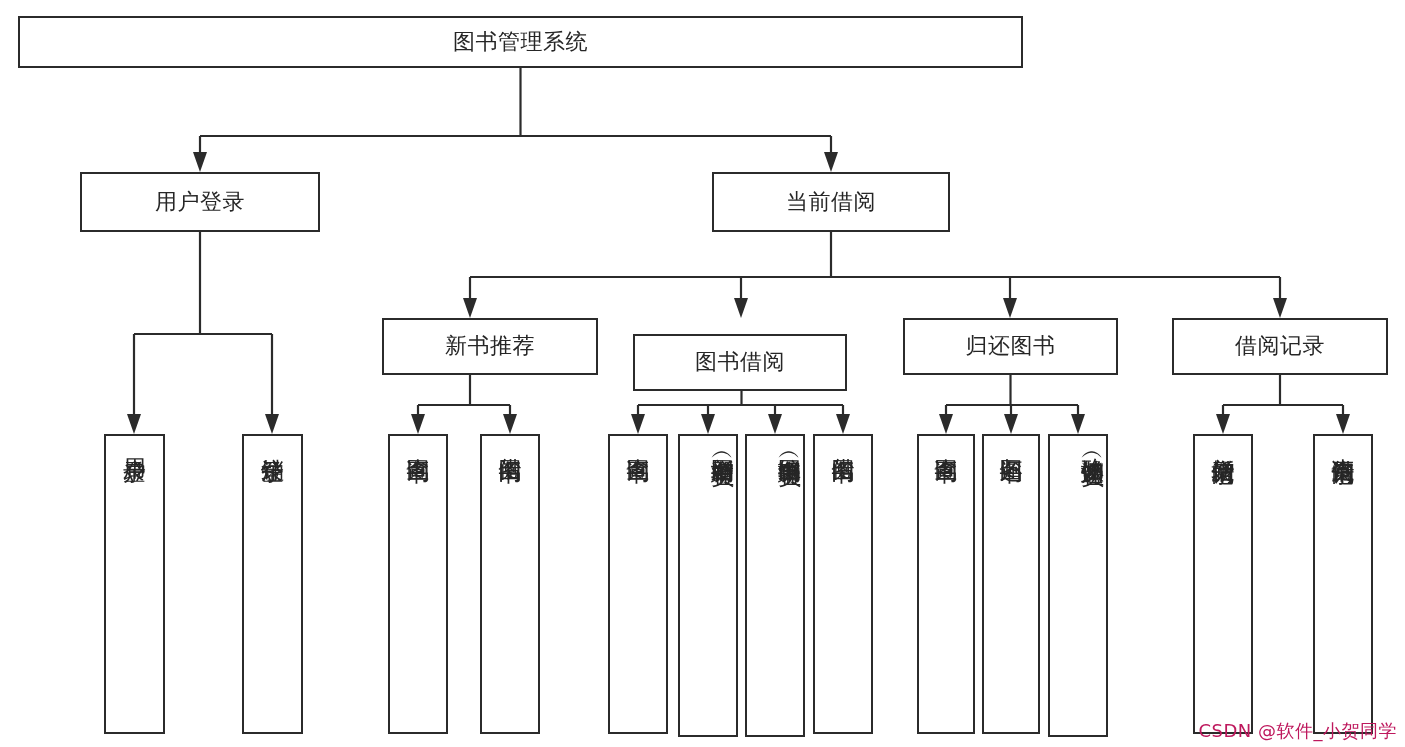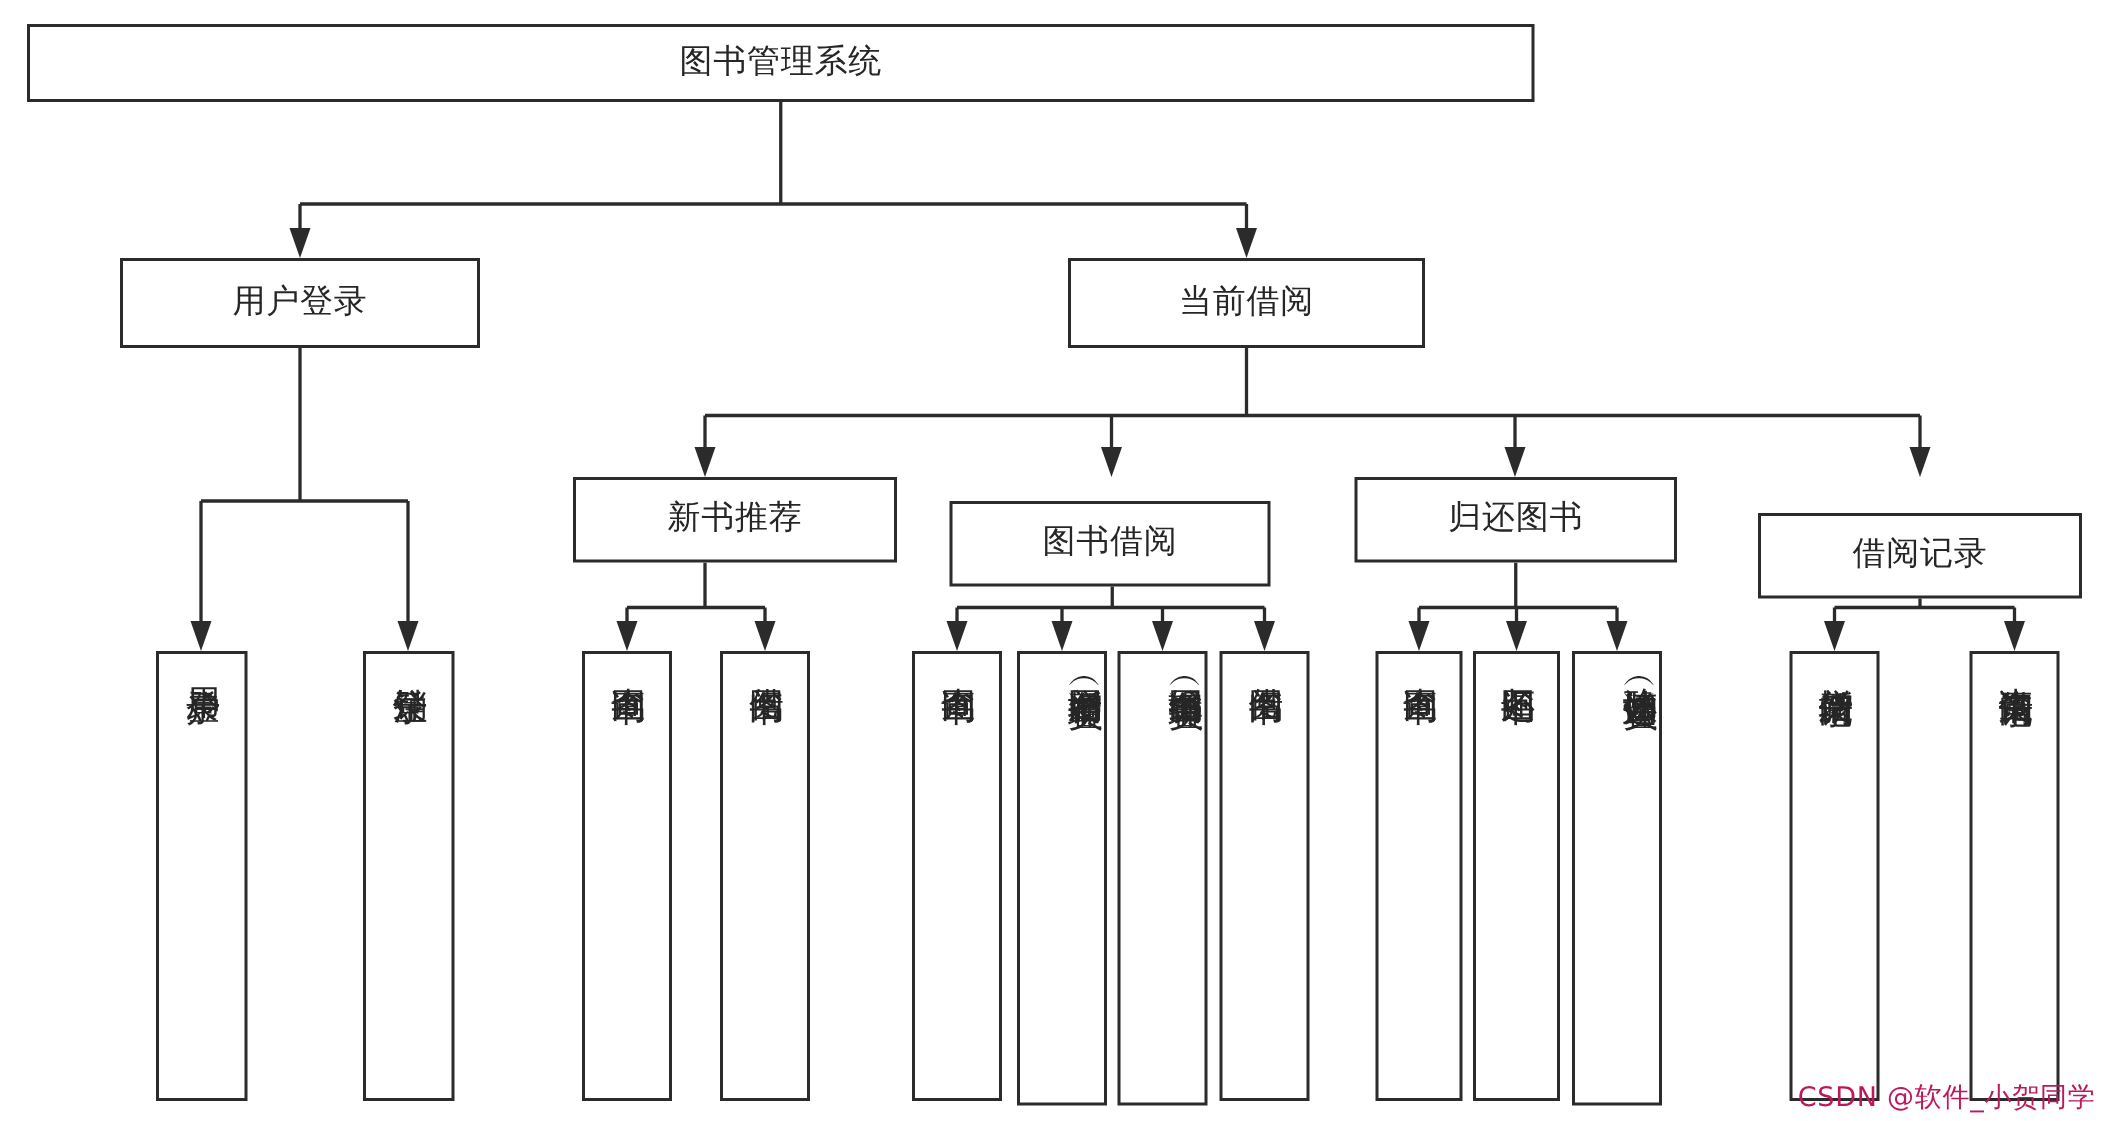--- a/index.html
+++ b/index.html
@@ -161,21 +161,21 @@
   <div id="nodes-level2">
       <div class="node node-h" style="left: 382px; top: 318px; width: 216px; height: 57px;">
         <span class="node-label">新书推荐</span>
       </div>
       <div class="node node-h" style="left: 633px; top: 334px; width: 214px; height: 57px;">
         <span class="node-label">图书借阅</span>
       </div>
       <div class="node node-h" style="left: 903px; top: 318px; width: 215px; height: 57px;">
         <span class="node-label">归还图书</span>
       </div>
-      <div class="node node-h" style="left: 1172px; top: 318px; width: 216px; height: 57px; margin-top: 24px;">
+      <div class="node node-h" style="left: 1172px; top: 318px; width: 216px; height: 57px;">
         <span class="node-label">借阅记录</span>
       </div>
     </div>
   <div id="nodes-leaves">
       <div class="node node-v" style="left: 104px; top: 434px; width: 61px; height: 300px;">
         <span class="node-label">用户登录</span>
       </div>
       <div class="node node-v" style="left: 242px; top: 434px; width: 61px; height: 300px;">
         <span class="node-label">注销登录</span>
       </div>

